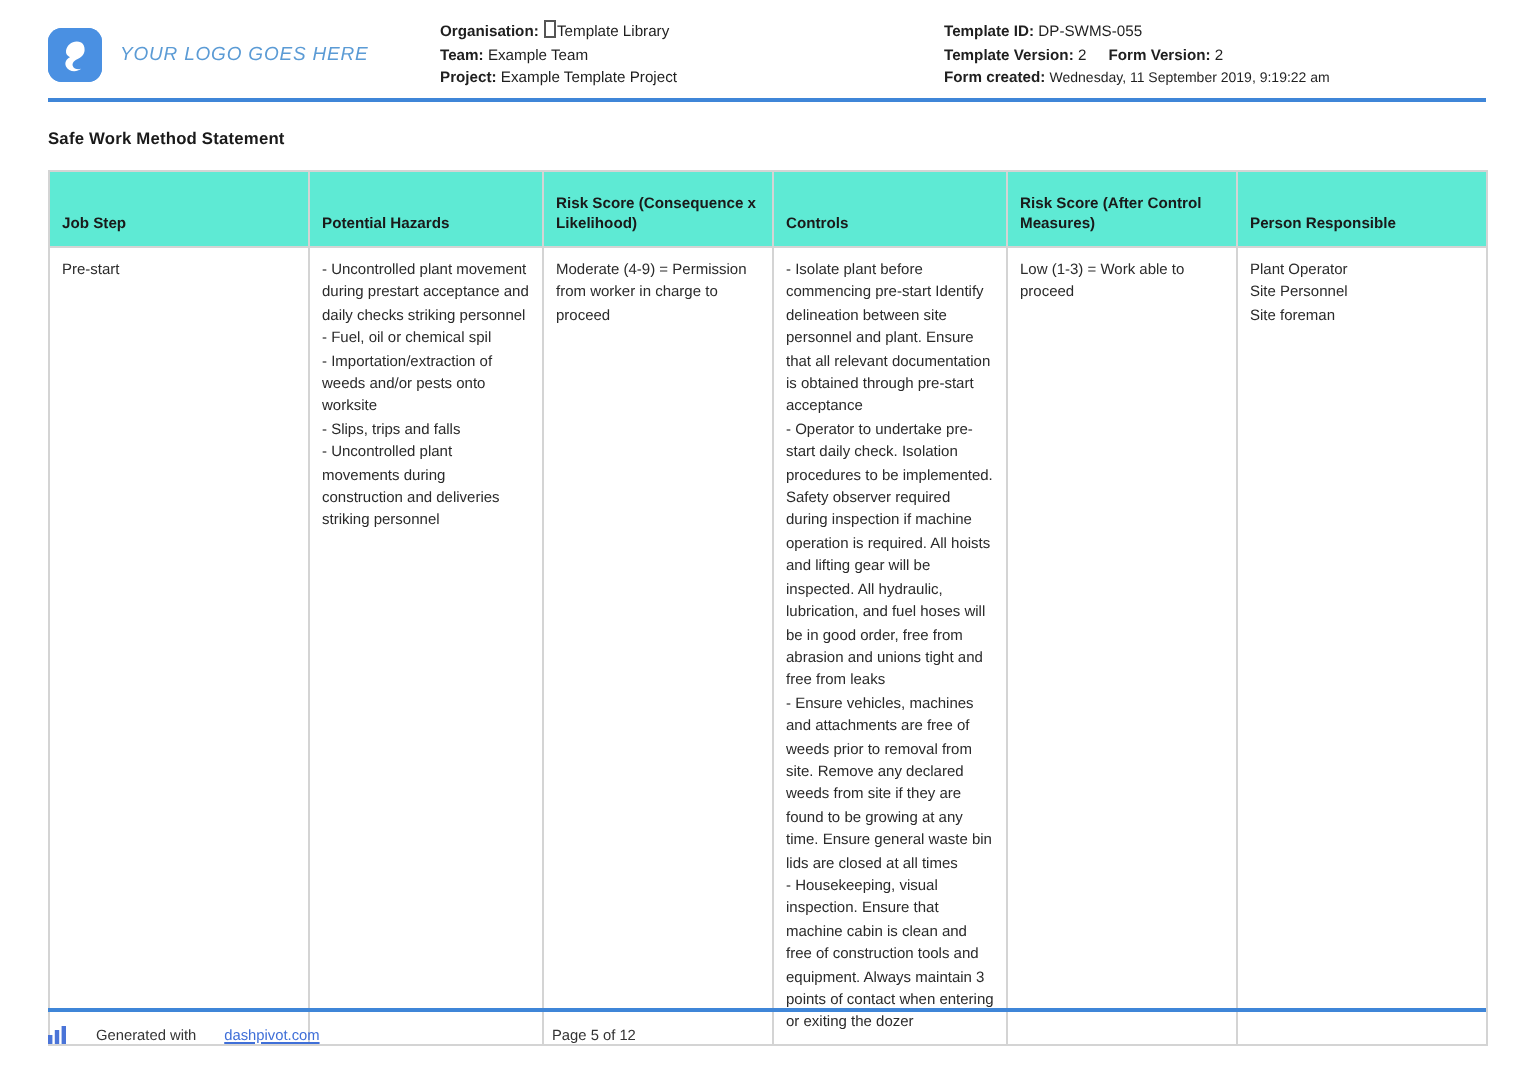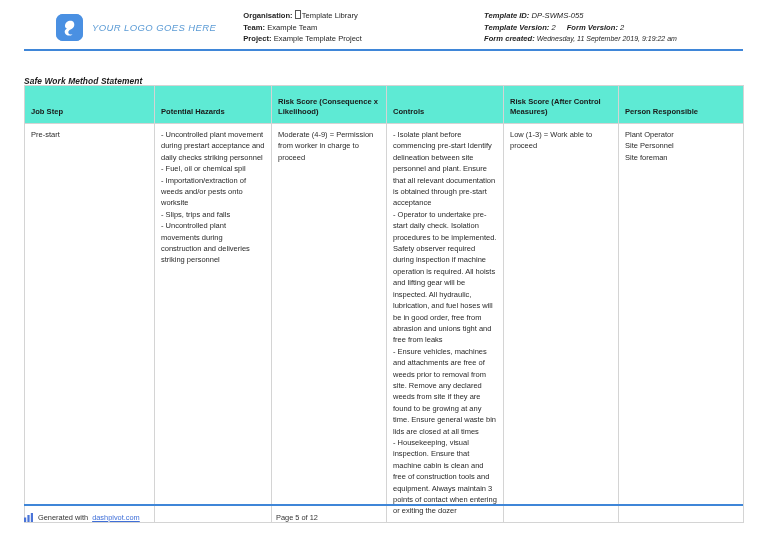--- a/index.html
+++ b/index.html
@@ -30,21 +30,20 @@
     height: 36px;
     display: flex;
     align-items: flex-start;
   }
   .logo-block {
     width: 196px;
     display: flex;
     align-items: center;
     gap: 9px;
     padding-top: 4px;
-    margin-left: 32px;
   }
   .logo-mark {
     width: 27px;
     height: 27px;
     border-radius: 7px;
     background: #4a90e2;
     position: relative;
     flex: 0 0 auto;
   }
   .logo-mark svg { display: block; }
@@ -56,21 +55,21 @@
     font-weight: 400;
     white-space: nowrap;
   }
 
   .meta-col {
     font-size: 7.6px;
     line-height: 11.6px;
     color: #1f1f1f;
   }
   .meta-col-1 { width: 252px; }
-  .meta-col-2 { width: 272px; font-style: italic; }
+  .meta-col-2 { width: 272px; }
   .meta-row { white-space: nowrap; }
   .meta-label { font-weight: bold; }
   .meta-value { font-weight: normal; }
   .meta-value.small { font-size: 7px; }
   .missing-glyph {
     display: inline-block;
     width: 4px;
     height: 7px;
     border: 1px solid #555;
     vertical-align: -1px;
@@ -84,26 +83,25 @@
     top: 49px;
     width: 719px;
     height: 2px;
     background: #3f86d8;
   }
 
   
   .section-title {
     position: absolute;
     left: 24px;
-    top: 76px;
+    top: 64px;
     font-size: 8.4px;
     font-weight: bold;
     color: #1a1a1a;
     letter-spacing: 0.1px;
-    font-style: italic;
   }
 
   
   .swms-table {
     position: absolute;
     left: 24px;
     top: 85px;
     width: 719px;
     border-collapse: collapse;
     table-layout: fixed;
@@ -157,21 +155,21 @@
     display: flex;
     align-items: flex-start;
     font-size: 7.4px;
     line-height: 11px;
     color: #333333;
   }
   .footer-col-1 {
     width: 252px;
     display: flex;
     align-items: center;
-    gap: 4px;
+    gap: 14px;
   }
   .footer-col-2 { width: 240px; }
   .footer-col-3 { width: 227px; }
   .bars-icon { display: block; }
   .footer-link {
     color: #3f6fd8;
     text-decoration: underline;
   }
   .footer-line { display: block; white-space: nowrap; }
 </style>

